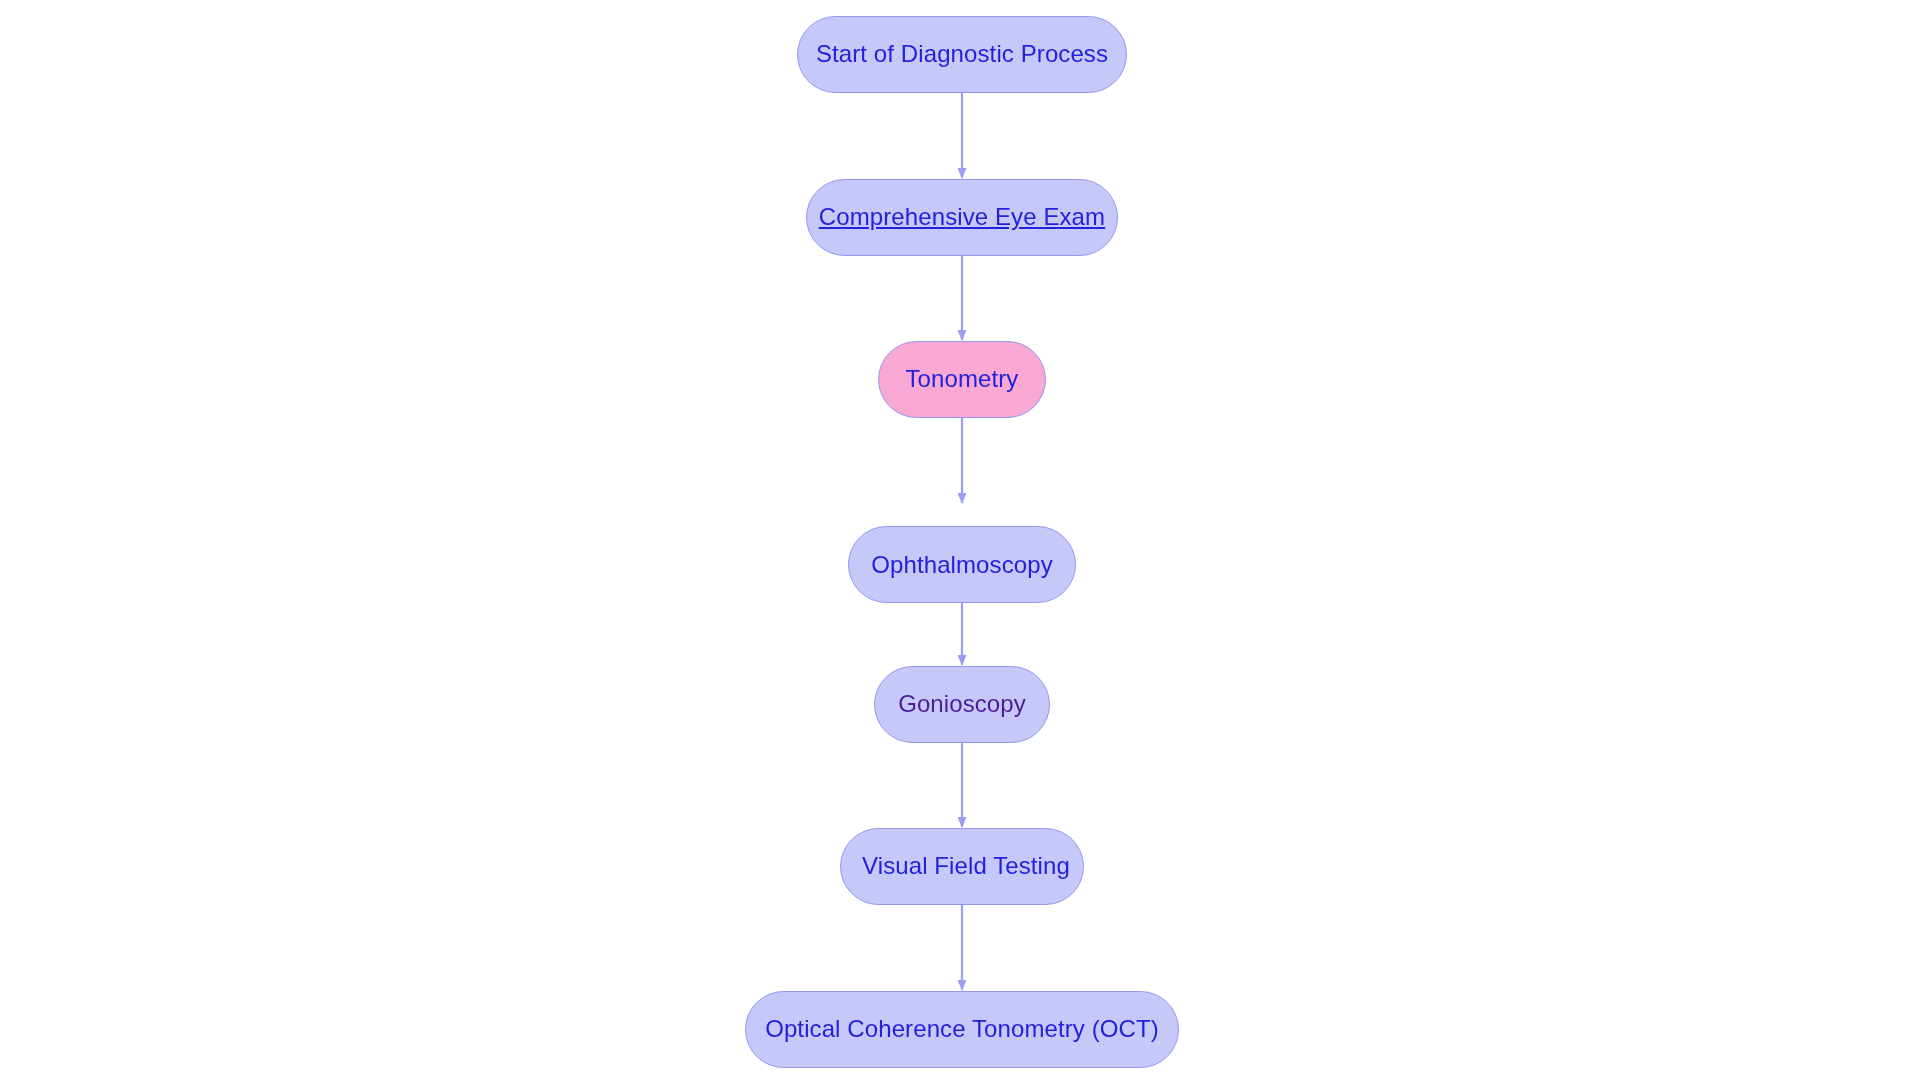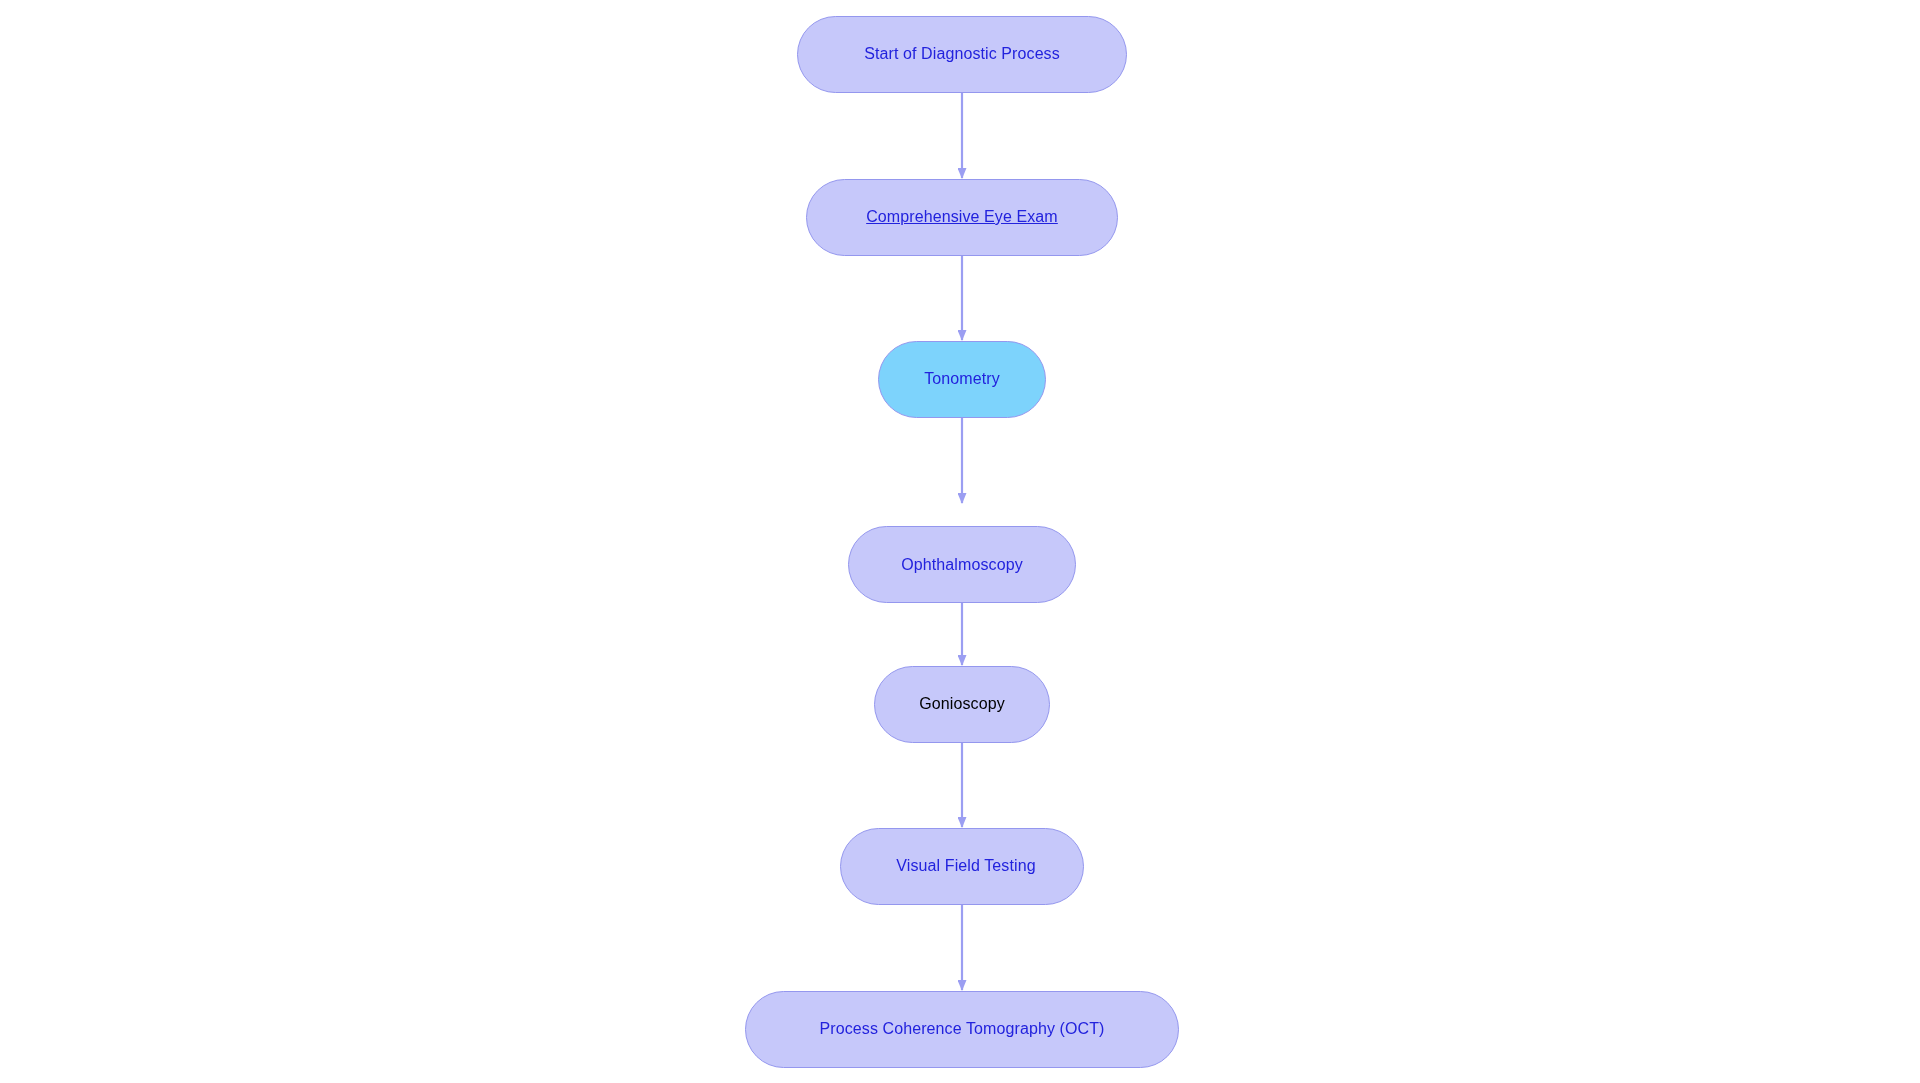--- a/index.html
+++ b/index.html
@@ -34,21 +34,21 @@
     align-items: center;
     justify-content: center;
     background: #c6c8fa;
     border: 1.4px solid #9497ee;
     border-radius: 9999px;
     white-space: nowrap;
   }
   .node-label {
     color: #2222dd;
     font-family: "Liberation Sans", sans-serif;
-    font-size: 16px;
+    font-size: 24px;
     font-weight: 400;
     letter-spacing: 0.1px;
     line-height: 1;
     user-select: none;
   }
 </style>
 </head>
 <body>
 
 <div id="flowchart-canvas">
@@ -69,30 +69,30 @@
       </g>
   </svg>
 
   <div id="nodes-group">
       <div class="node" style="left: 797px; top: 15.5px; width: 330px; height: 77px; background: rgb(198, 200, 250); border-color: rgb(148, 151, 238);">
         <span class="node-label" style="color: rgb(34, 34, 221);">Start of Diagnostic Process</span>
       </div>
       <div class="node" style="left: 806px; top: 178.5px; width: 312px; height: 77px; background: rgb(198, 200, 250); border-color: rgb(148, 151, 238);">
         <span class="node-label" style="color: rgb(34, 34, 221); text-decoration: underline;">Comprehensive Eye Exam</span>
       </div>
-      <div class="node" style="left: 878px; top: 340.5px; width: 168px; height: 77px; background: #7dd3fc; border-color: rgb(148, 151, 238);">
+      <div class="node" style="left: 878px; top: 340.5px; width: 168px; height: 77px; background: #f9a8d4; border-color: rgb(148, 151, 238);">
         <span class="node-label" style="color: rgb(34, 34, 221);">Tonometry</span>
       </div>
       <div class="node" style="left: 848px; top: 526px; width: 228px; height: 77px; background: rgb(198, 200, 250); border-color: rgb(148, 151, 238);">
         <span class="node-label" style="color: rgb(34, 34, 221);">Ophthalmoscopy</span>
       </div>
       <div class="node" style="left: 874px; top: 665.5px; width: 176px; height: 77px; background: rgb(198, 200, 250); border-color: rgb(148, 151, 238);">
-        <span class="node-label" style="color: #000000;">Gonioscopy</span>
+        <span class="node-label" style="color: #4c1d95;">Gonioscopy</span>
       </div>
       <div class="node" style="left: 840px; top: 827.5px; width: 244px; height: 77px; background: rgb(198, 200, 250); border-color: rgb(148, 151, 238);">
         <span class="node-label" style="color: rgb(34, 34, 221); margin-left: 8px;">Visual Field Testing</span>
       </div>
       <div class="node" style="left: 745px; top: 990.5px; width: 434px; height: 77px; background: rgb(198, 200, 250); border-color: rgb(148, 151, 238);">
-        <span class="node-label" style="color: rgb(34, 34, 221);">Process Coherence Tomography (OCT)</span>
+        <span class="node-label" style="color: rgb(34, 34, 221);">Optical Coherence Tonometry (OCT)</span>
       </div>
     </div>
 
 </div>
 
 </body></html>

